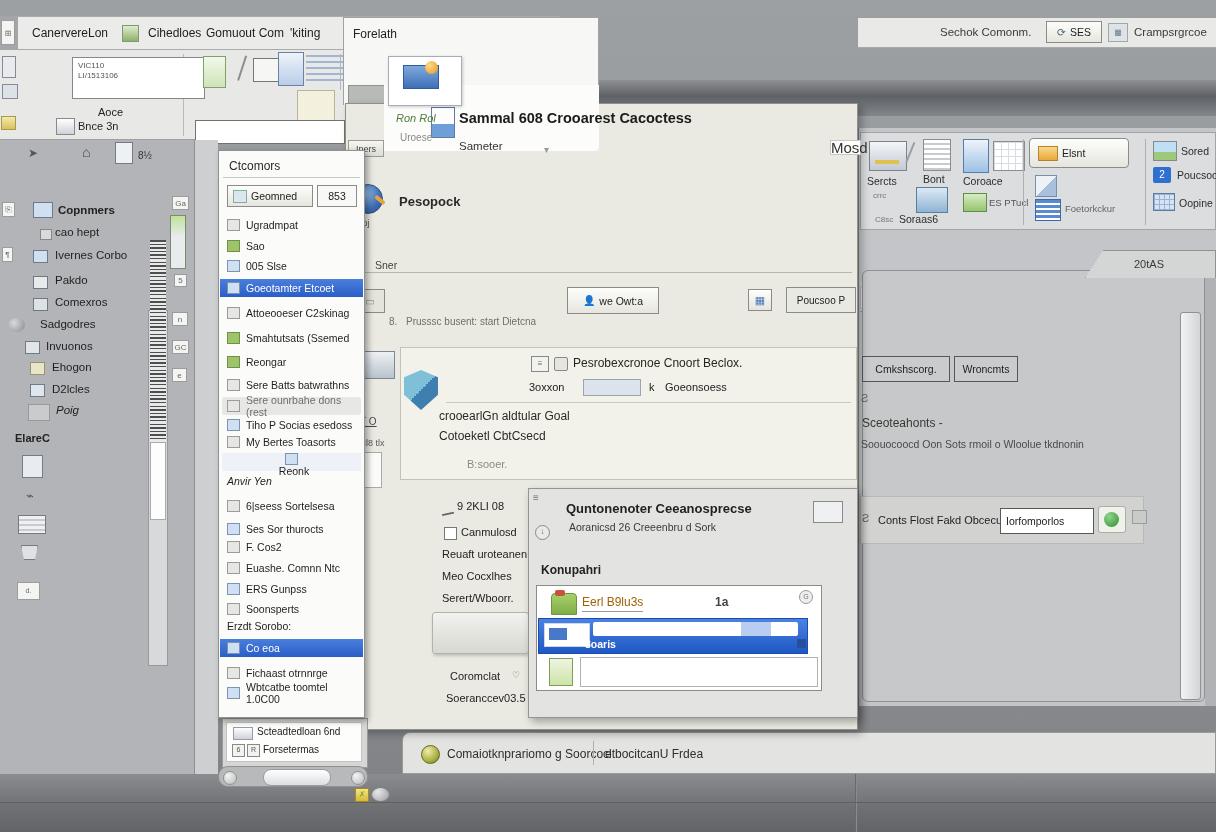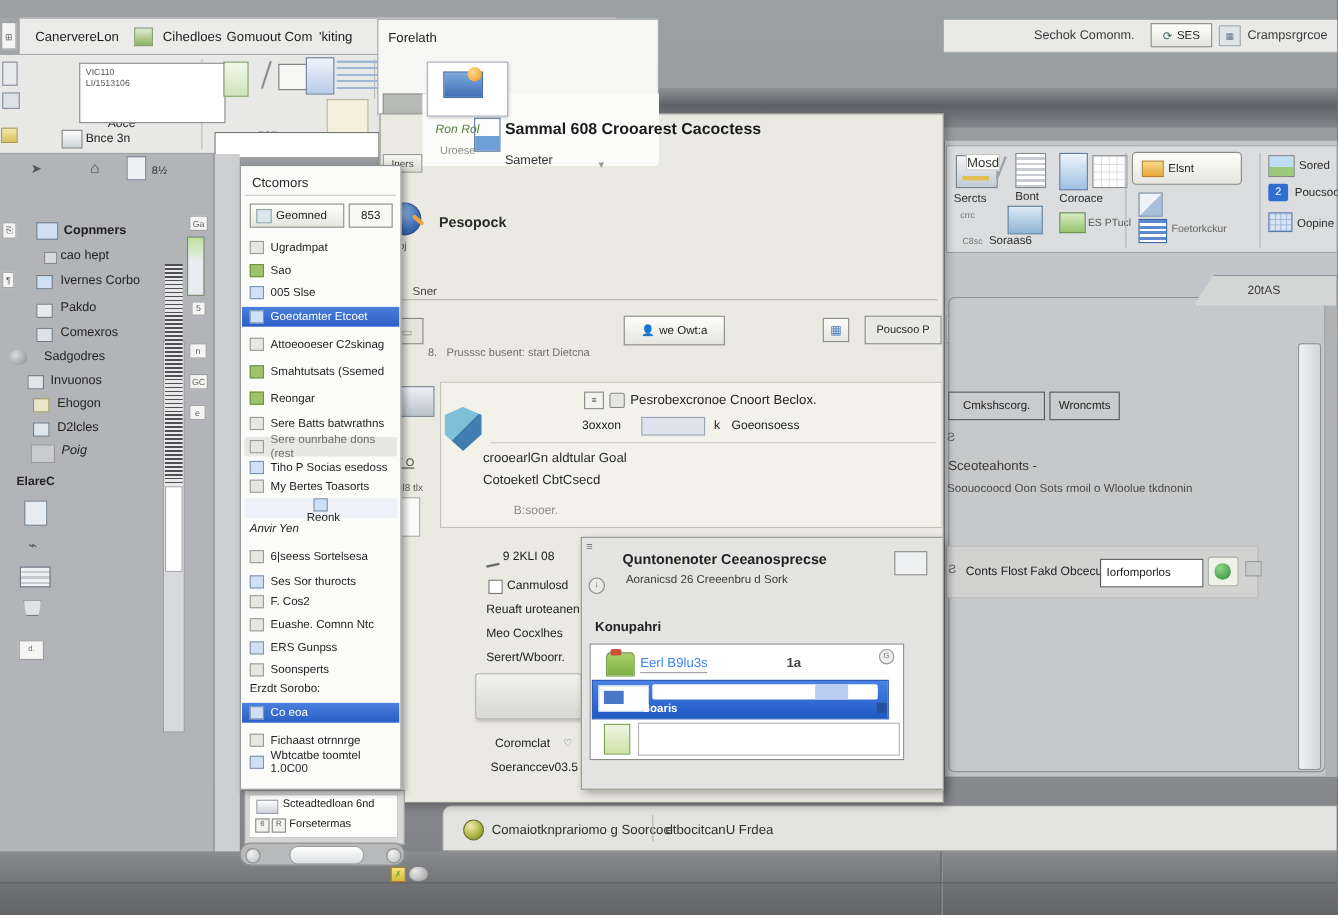--- a/index.html
+++ b/index.html
@@ -118,21 +118,21 @@
     <span class="a" style="left:250px;top:5px;width:18px;height:17px;border:1px solid #9aa;background:#dfe3e6;font-size:8px;color:#678;text-align:center;line-height:17px;">▦</span>
     <span class="tx" style="left:276px;top:8px;font-size:11.5px;color:#3a3a3a;">Crampsrgrcoe</span>
   </div>
 
   <div class="darkband"></div>
 
   <div class="ribbon">
     <div class="vdiv" style="left:183px;top:4px;height:82px;"></div>
     <div class="vdiv" style="left:340px;top:4px;height:36px;"></div>
   </div>
-  <div class="bx" style="left:72px;top:57px;width:133px;height:55px;padding:3px 5px;font-size:8px;color:#555;line-height:10px;z-index:2;">
+  <div class="bx" style="left:72px;top:57px;width:133px;height:42px;padding:3px 5px;font-size:8px;color:#555;line-height:10px;z-index:2;">
     <div>VIC110</div>
     <div>LI/1513106</div>
   </div>
   <span class="tx" style="left:98px;top:106px;font-size:11px;">Aoce</span>
   <span class="a" style="left:56px;top:118px;width:17px;height:15px;border:1px solid #888;background:linear-gradient(#fefefe,#cfd3d8);z-index:2;"></span>
   <span class="tx" style="left:78px;top:120px;font-size:11px;">Bnce 3n</span>
   <span class="a" style="left:2px;top:56px;width:12px;height:20px;border:1px solid #889;background:#e8eaec;z-index:2;"></span>
   <span class="a" style="left:2px;top:84px;width:14px;height:13px;border:1px solid #889;background:#dde2e6;z-index:2;"></span>
   <span class="a" style="left:1px;top:116px;width:13px;height:12px;border:1px solid #a99a4a;background:linear-gradient(#f4eaa8,#d8c25e);z-index:2;"></span>
 
@@ -244,21 +244,21 @@
     <span>ctxer</span>
     <span class="a" style="right:4px;top:5px;width:12px;height:12px;border:1px solid #bbb;background:#fafaf6;"></span>
   </span>
   <span class="btn" style="left:748px;top:289px;width:24px;height:22px;z-index:11;">
       <span style="color:#4a7ab8;font-size:11px;">▦</span>
     </span>
   <span class="btn" style="left:786px;top:287px;width:70px;height:26px;background:#e9e9e3;z-index:11;font-size:10px;">
       <span>Poucsoo P</span>
     </span>
 
-  <span class="a" style="left:830px;top:140px;width:31px;height:15px;background:#fdfdfb;border:1px solid #c5c7c9;font-size:12px;color:#333;text-align:center;line-height:14px;box-sizing:border-box;z-index:12;margin-left:48px;">Mosd</span>
+  <span class="a" style="left:830px;top:140px;width:31px;height:15px;background:#fdfdfb;border:1px solid #c5c7c9;font-size:15px;color:#333;text-align:center;line-height:14px;box-sizing:border-box;z-index:12;">Mosd</span>
 
   <div class="cbox">
     <span class="a" style="left:130px;top:8px;width:16px;height:14px;border:1px solid #888;background:#f2f2ee;font-size:8px;color:#666;text-align:center;line-height:13px;">≡</span>
     <span class="a" style="left:153px;top:9px;width:12px;height:12px;border:1px solid #888;border-radius:2px;background:#e6e6e0;"></span>
     <span class="tx" style="left:172px;top:8px;font-size:12px;color:#26261f;position:absolute;">Pesrobexcronoe Cnoort Beclox.</span>
     <span class="a" style="left:3px;top:22px;width:34px;height:40px;background:linear-gradient(135deg,#7fc0d8 50%,#3f7fb0 50%);clip-path:polygon(50% 0,100% 18%,100% 62%,50% 100%,0 62%,0 18%);"></span>
     <span class="tx" style="left:128px;top:33px;font-size:11px;position:absolute;">3oxxon</span>
     <span class="a" style="left:182px;top:31px;width:58px;height:17px;background:#dde3ec;border:1px solid #9aa4b4;box-sizing:border-box;"></span>
     <span class="tx" style="left:248px;top:33px;font-size:11px;position:absolute;">k</span>
     <span class="tx" style="left:264px;top:33px;font-size:11px;position:absolute;">Goeonsoess</span>
@@ -285,21 +285,21 @@
     <span class="a" style="left:6px;top:36px;width:13px;height:13px;border-radius:50%;border:1px solid #8a8a86;background:#e9e9e5;font-size:8px;color:#666;text-align:center;line-height:12px;">↓</span>
     <span class="tx" style="left:37px;top:12px;font-size:13px;font-weight:bold;color:#222;position:absolute;">Quntonenoter Ceeanosprecse</span>
     <span class="tx" style="left:40px;top:32px;font-size:10.5px;color:#3a3a36;position:absolute;">Aoranicsd 26 Creeenbru d Sork</span>
     <span class="a" style="left:284px;top:12px;width:28px;height:20px;border:1px solid #8a8a86;background:#eef0f2;"></span>
     <span class="tx" style="left:12px;top:74px;font-size:12px;font-weight:bold;color:#222;position:absolute;">Konupahri</span>
   </div>
   <div class="ilist">
 
     <span class="a" style="left:14px;top:7px;width:24px;height:20px;border:1px solid #6d9440;border-radius:4px 4px 0 0;background:linear-gradient(#a9d06a,#7fae46);"></span>
     <span class="a" style="left:18px;top:4px;width:10px;height:6px;background:#c9523a;border-radius:2px;"></span>
-    <span class="tx" style="left:45px;top:9px;font-size:12px;color:#3b82f6;position:absolute;border-bottom:1px solid #999;padding-bottom:2px;">Eerl B9lu3s</span>
+    <span class="tx" style="left:45px;top:9px;font-size:12px;color:#a16207;position:absolute;border-bottom:1px solid #999;padding-bottom:2px;">Eerl B9lu3s</span>
     <span class="tx" style="left:178px;top:9px;font-size:12px;font-weight:bold;color:#444;position:absolute;">1a</span>
     <span class="a" style="left:262px;top:4px;width:12px;height:12px;border-radius:50%;border:1px solid #999;background:#eee;font-size:7px;text-align:center;line-height:11px;color:#777;">G</span>
   </div>
 
   <div class="selrow">
     <span class="a" style="left:5px;top:4px;width:44px;height:22px;background:#fff;border:1px solid #cdd8ea;">
       <span class="a" style="left:4px;top:4px;width:18px;height:12px;background:#4a78c8;"></span>
     </span>
     <span class="a" style="left:54px;top:3px;width:205px;height:14px;background:#fff;border-radius:2px;">
       <span class="a" style="left:148px;top:0;width:30px;height:14px;background:#b8cdf0;"></span>

